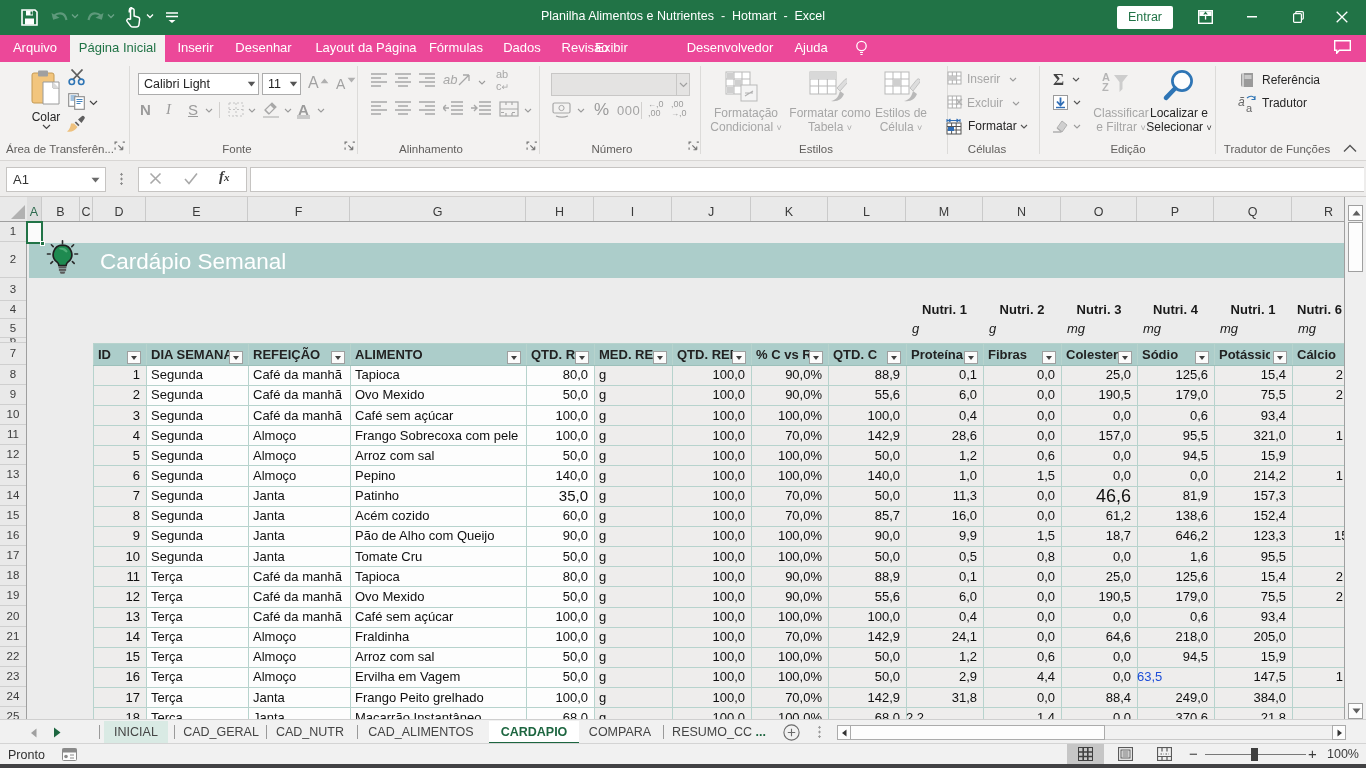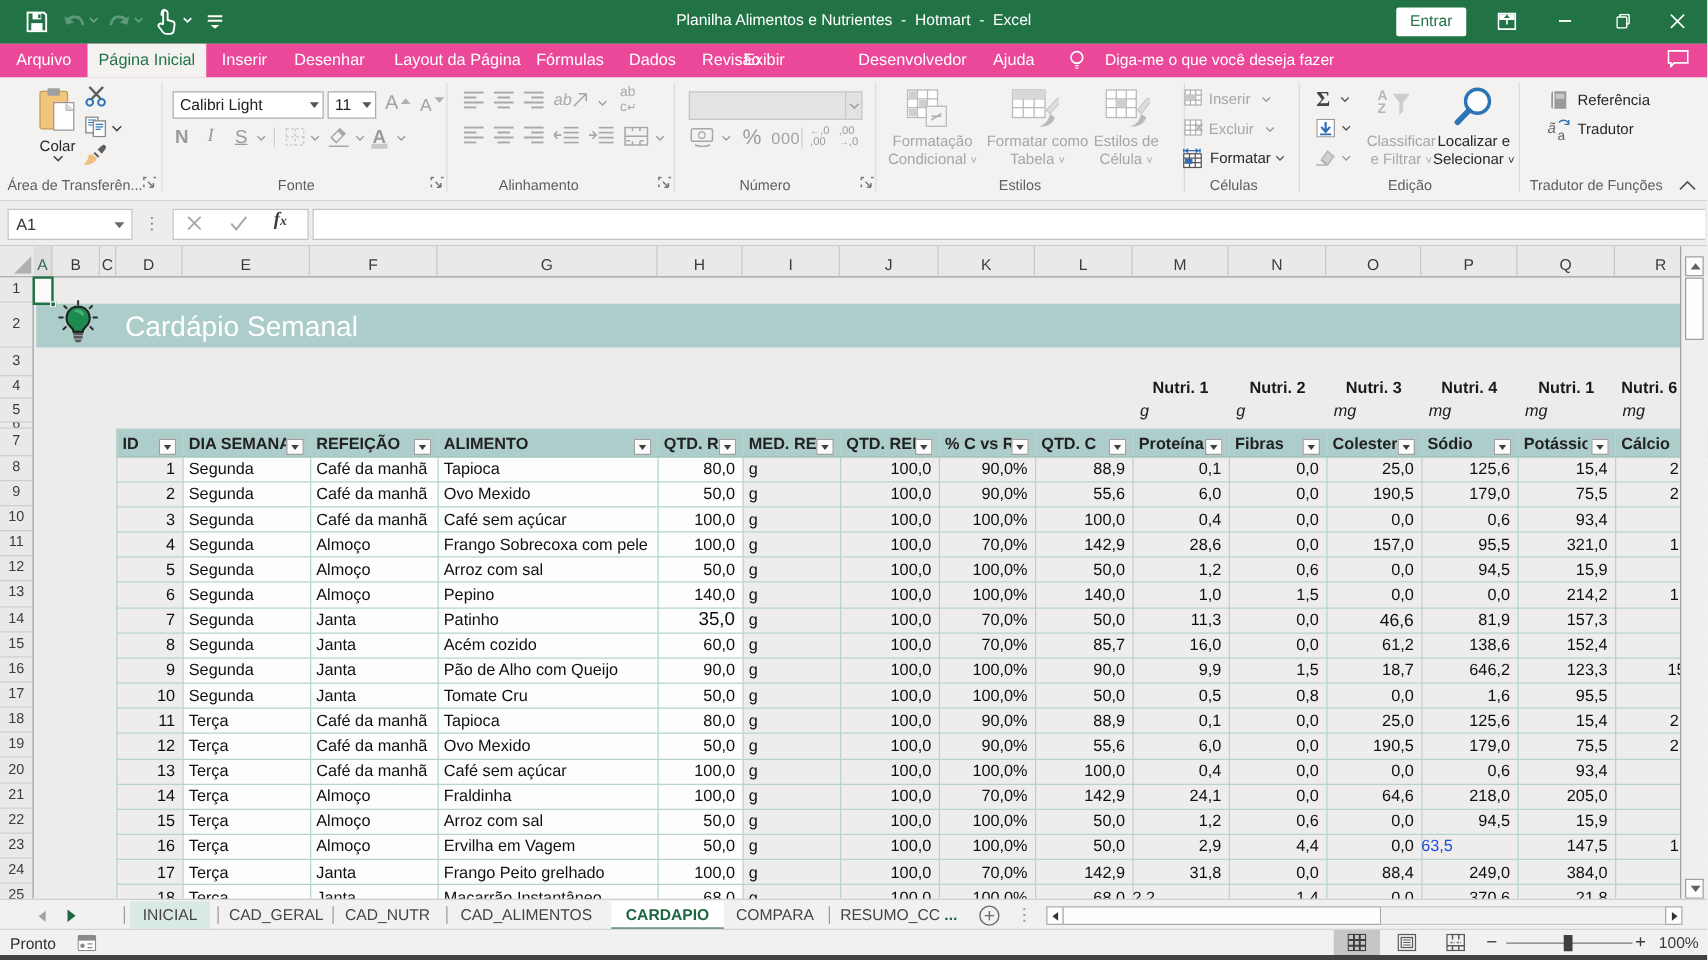--- a/index.html
+++ b/index.html
@@ -110,21 +110,20 @@
     <div class="rtab" style="left:425px;width:62px;">Fórmulas</div>
     <div class="rtab" style="left:500px;width:44px;">Dados</div>
     <div class="rtab" style="left:558px;width:54px;">Revisão</div>
     <div class="rtab" style="left:590px;width:43px;">Exibir</div>
     <div class="rtab" style="left:682px;width:96px;">Desenvolvedor</div>
     <div class="rtab" style="left:790px;width:42px;">Ajuda</div>
     <svg class="abs" style="left:855px;top:5px" width="13" height="18" viewBox="0 0 13 18">
         <circle cx="6.5" cy="6" r="4.7" fill="none" stroke="#fff" stroke-width="1.3"></circle>
         <path d="M4.7 10.5 h3.6 M5 12.5 h3 M5.4 14.5 h2.2" stroke="#fff" stroke-width="1.1"></path>
       </svg>
-    <div class="rtab" style="left:884px;width:230px;text-align:left;font-size:12.5px;">Diga-me o que você deseja fazer</div>
     <svg class="abs" style="left:1334px;top:5px" width="17" height="14" viewBox="0 0 17 14">
         <path d="M0.7 0.7 h15.6 v9.6 h-11 l-2.6 3 v-3 h-2 z" fill="none" stroke="#fff" stroke-width="1.4"></path>
       </svg>
     <div id="seltab">Página Inicial</div>
   </div>
   <div id="ribbon">
 
     <div class="gsep" style="left:129px"></div>
     <div class="gsep" style="left:357px"></div>
     <div class="gsep" style="left:539px"></div>
@@ -653,21 +652,21 @@
       <div class="abs" style="left:151px;top:487.1px;height:18px;line-height:18px;font-size:13px;color:#0f0f0f;white-space:nowrap;">Segunda</div>
       <div class="abs" style="left:253px;top:487.1px;height:18px;line-height:18px;font-size:13px;color:#0f0f0f;white-space:nowrap;">Janta</div>
       <div class="abs" style="left:355px;top:487.1px;height:18px;line-height:18px;font-size:13px;color:#0f0f0f;white-space:nowrap;">Patinho</div>
       <div class="abs" style="left:526px;top:487.1px;width:62px;height:18px;line-height:18px;font-size:15px;color:#0f0f0f;text-align:right;">35,0</div>
       <div class="abs" style="left:599px;top:487.1px;height:18px;line-height:18px;font-size:13px;color:#0f0f0f;white-space:nowrap;">g</div>
       <div class="abs" style="left:672px;top:487.1px;width:73px;height:18px;line-height:18px;font-size:13px;color:#0f0f0f;text-align:right;">100,0</div>
       <div class="abs" style="left:751px;top:487.1px;width:71px;height:18px;line-height:18px;font-size:13px;color:#0f0f0f;text-align:right;">70,0%</div>
       <div class="abs" style="left:828px;top:487.1px;width:72px;height:18px;line-height:18px;font-size:13px;color:#0f0f0f;text-align:right;">50,0</div>
       <div class="abs" style="left:906px;top:487.1px;width:71px;height:18px;line-height:18px;font-size:13px;color:#0f0f0f;text-align:right;">11,3</div>
       <div class="abs" style="left:983px;top:487.1px;width:72px;height:18px;line-height:18px;font-size:13px;color:#0f0f0f;text-align:right;">0,0</div>
-      <div class="abs" style="left:1061px;top:487.1px;width:70px;height:18px;line-height:18px;font-size:14px;color:#0f0f0f;text-align:right;">46,6</div>
+      <div class="abs" style="left:1061px;top:487.1px;width:70px;height:18px;line-height:18px;font-size:18px;color:#0f0f0f;text-align:right;">46,6</div>
       <div class="abs" style="left:1137px;top:487.1px;width:71px;height:18px;line-height:18px;font-size:13px;color:#0f0f0f;text-align:right;">81,9</div>
       <div class="abs" style="left:1214px;top:487.1px;width:72px;height:18px;line-height:18px;font-size:13px;color:#0f0f0f;text-align:right;">157,3</div>
       <div class="abs" style="left:93px;top:507.25px;width:47px;height:18px;line-height:18px;font-size:13px;color:#0f0f0f;text-align:right;">8</div>
       <div class="abs" style="left:151px;top:507.25px;height:18px;line-height:18px;font-size:13px;color:#0f0f0f;white-space:nowrap;">Segunda</div>
       <div class="abs" style="left:253px;top:507.25px;height:18px;line-height:18px;font-size:13px;color:#0f0f0f;white-space:nowrap;">Janta</div>
       <div class="abs" style="left:355px;top:507.25px;height:18px;line-height:18px;font-size:13px;color:#0f0f0f;white-space:nowrap;">Acém cozido</div>
       <div class="abs" style="left:526px;top:507.25px;width:62px;height:18px;line-height:18px;font-size:13px;color:#0f0f0f;text-align:right;">60,0</div>
       <div class="abs" style="left:599px;top:507.25px;height:18px;line-height:18px;font-size:13px;color:#0f0f0f;white-space:nowrap;">g</div>
       <div class="abs" style="left:672px;top:507.25px;width:73px;height:18px;line-height:18px;font-size:13px;color:#0f0f0f;text-align:right;">100,0</div>
       <div class="abs" style="left:751px;top:507.25px;width:71px;height:18px;line-height:18px;font-size:13px;color:#0f0f0f;text-align:right;">70,0%</div>

